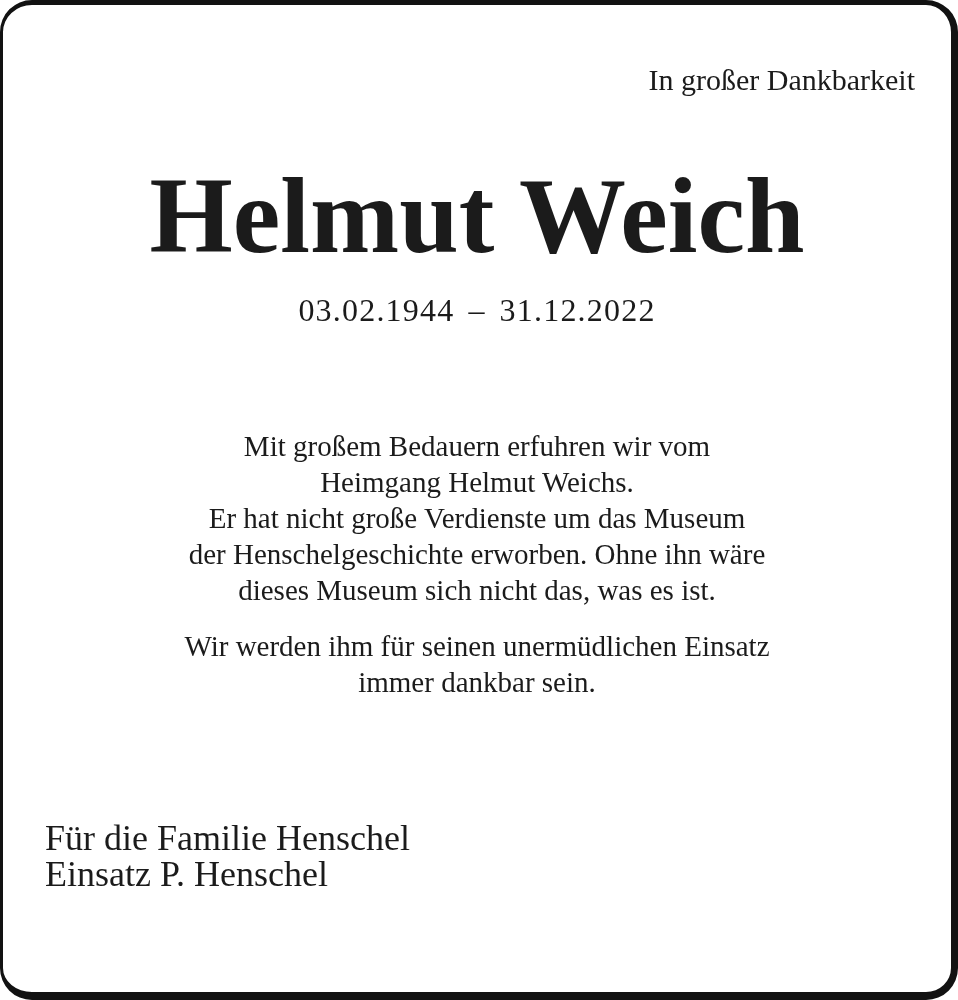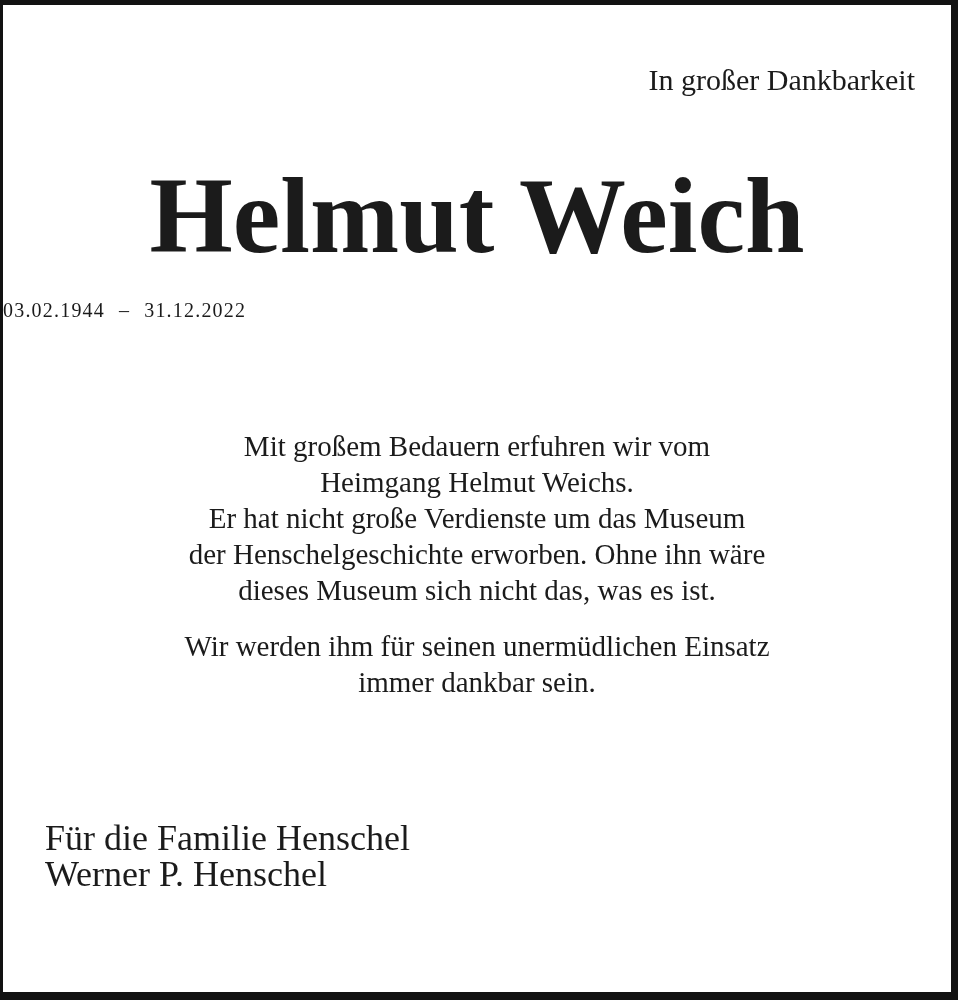--- a/index.html
+++ b/index.html
@@ -13,20 +13,21 @@
   .page {
     position: relative;
     width: 958px;
     height: 1000px;
     background: #ffffff;
     border-top: 5px solid #121212;
     border-right: 7px solid #121212;
     border-bottom: 8px solid #121212;
     border-left: 3px solid #121212;
     overflow: hidden;
+    border-radius: 32px;
   }
   .gratitude-line {
     position: absolute;
     top: 57px;
     right: 36px;
     font-size: 30px;
     line-height: 36px;
     text-align: right;
     white-space: nowrap;
   }
@@ -39,22 +40,22 @@
     font-size: 107px;
     line-height: 118px;
     font-weight: 700;
     white-space: nowrap;
   }
   .life-dates {
     position: absolute;
     top: 288px;
     left: 0;
     width: 100%;
-    text-align: left;
-    font-size: 20px;
+    text-align: center;
+    font-size: 32px;
     line-height: 34px;
     letter-spacing: 1.2px;
     white-space: nowrap;
   }
   .life-dates .sep {
     display: inline-block;
     margin: 0 14px;
   }
   .para {
     position: absolute;
@@ -97,16 +98,16 @@
     <span class="line">dieses Museum sich nicht das, was es ist.</span>
   </div>
 
   <div class="para para-2">
     <span class="line">Wir werden ihm für seinen unermüdlichen Einsatz</span>
     <span class="line">immer dankbar sein.</span>
   </div>
 
   <div class="closing">
     <span class="line">Für die Familie Henschel</span>
-    <span class="line">Werner P. Henschel</span>
+    <span class="line">Einsatz P. Henschel</span>
   </div>
 
 </div>
 
 </body></html>

